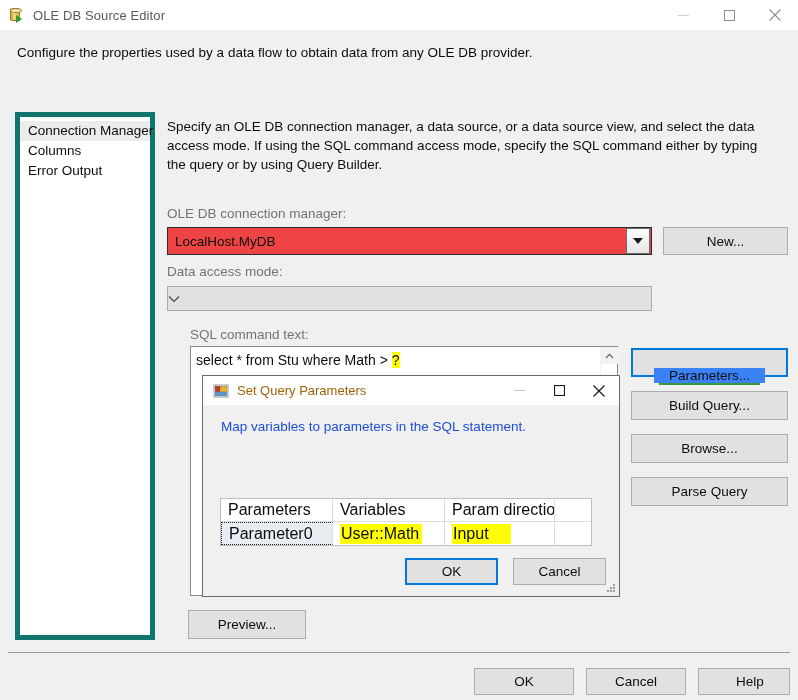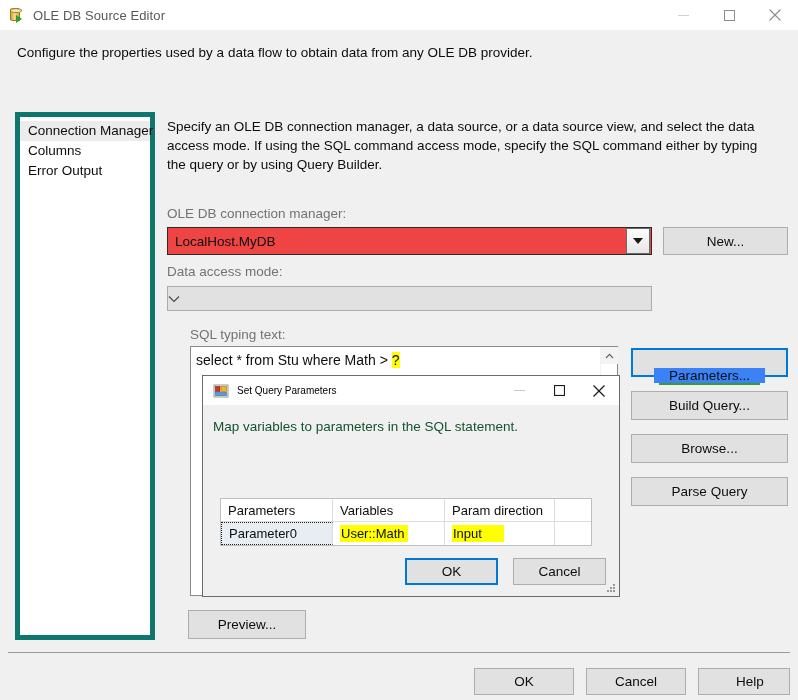--- a/index.html
+++ b/index.html
@@ -173,41 +173,41 @@
     position: absolute; left: 202px; top: 375px; width: 418px; height: 222px;
     background: #f0f0f0; border: 1px solid #6b6b6b;
   }
   #dlg-titlebar {
     height: 29px; background: #ffffff; display: flex; align-items: center;
   }
   #dlg-icon {
     width: 16px; height: 16px; margin-left: 10px; margin-right: 8px; flex: none;
     position: relative;
   }
-  #dlg-title { font-size: 10px; color: #000000; }
+  #dlg-title { font-size: 13px; color: #a16207; }
   #dlg-wincontrols { margin-left: auto; display: flex; }
   .dlg-wbtn {
     width: 40px; height: 29px; display: flex; align-items: center; justify-content: center;
     flex: none;
   }
   #dlg-sub {
-    position: absolute; left: 10px; top: 43px;
-    font-size: 13.5px; color: #14532d;
+    position: absolute; left: 18px; top: 43px;
+    font-size: 13.5px; color: #1d4ed8;
   }
 
   
   #grid {
     position: absolute; left: 17px; top: 122px; width: 372px; height: 48px;
     background: #ffffff; border: 1px solid #bfbfbf;
   }
   #grid .row { display: flex; height: 23px; }
   #grid .hrow { border-bottom: 1px solid #dcdcdc; }
   #grid .cell {
     display: flex; align-items: center; padding-left: 7px;
-    font-size: 13px; color: #0d0d0d; border-right: 1px solid #dcdcdc;
+    font-size: 16px; color: #0d0d0d; border-right: 1px solid #dcdcdc;
     white-space: nowrap; overflow: hidden;
   }
   #grid .c0 { width: 112px; }
   #grid .c1 { width: 112px; }
   #grid .c2 { width: 110px; }
   #grid .c3 { width: 36px; border-right: none; }
   #grid .drow .c0 {
     background: #e7edf2; border: 1px dotted #222; border-right: 1px solid #dcdcdc;
   }
   #grid .drow .hl { background: #ffff00; padding: 1px 3px 1px 1px; }
@@ -273,21 +273,21 @@
 
 <div class="fld-label" id="lbl-mode">Data access mode:</div>
 <div id="mode-combo">
   <span class="chev">
     <svg width="12" height="8" viewBox="0 0 12 8">
         <polyline points="1,1.5 6,6.5 11,1.5" fill="none" stroke="#4a4a4a" stroke-width="1.2"></polyline>
       </svg>
   </span>
 </div>
 
-<div class="fld-label" id="lbl-sql">SQL typing text:</div>
+<div class="fld-label" id="lbl-sql">SQL command text:</div>
 <div id="sql-box">
   <div id="sql-text"><span>select * from Stu where Math &gt; </span><span class="hl">?</span></div>
   <div id="sql-scroll">
     <div class="up">
       <svg width="9" height="6" viewBox="0 0 9 6">
           <polyline points="1,5 4.5,1.3 8,5" fill="none" stroke="#606060" stroke-width="1.1"></polyline>
         </svg>
     </div>
   </div>
 </div>

